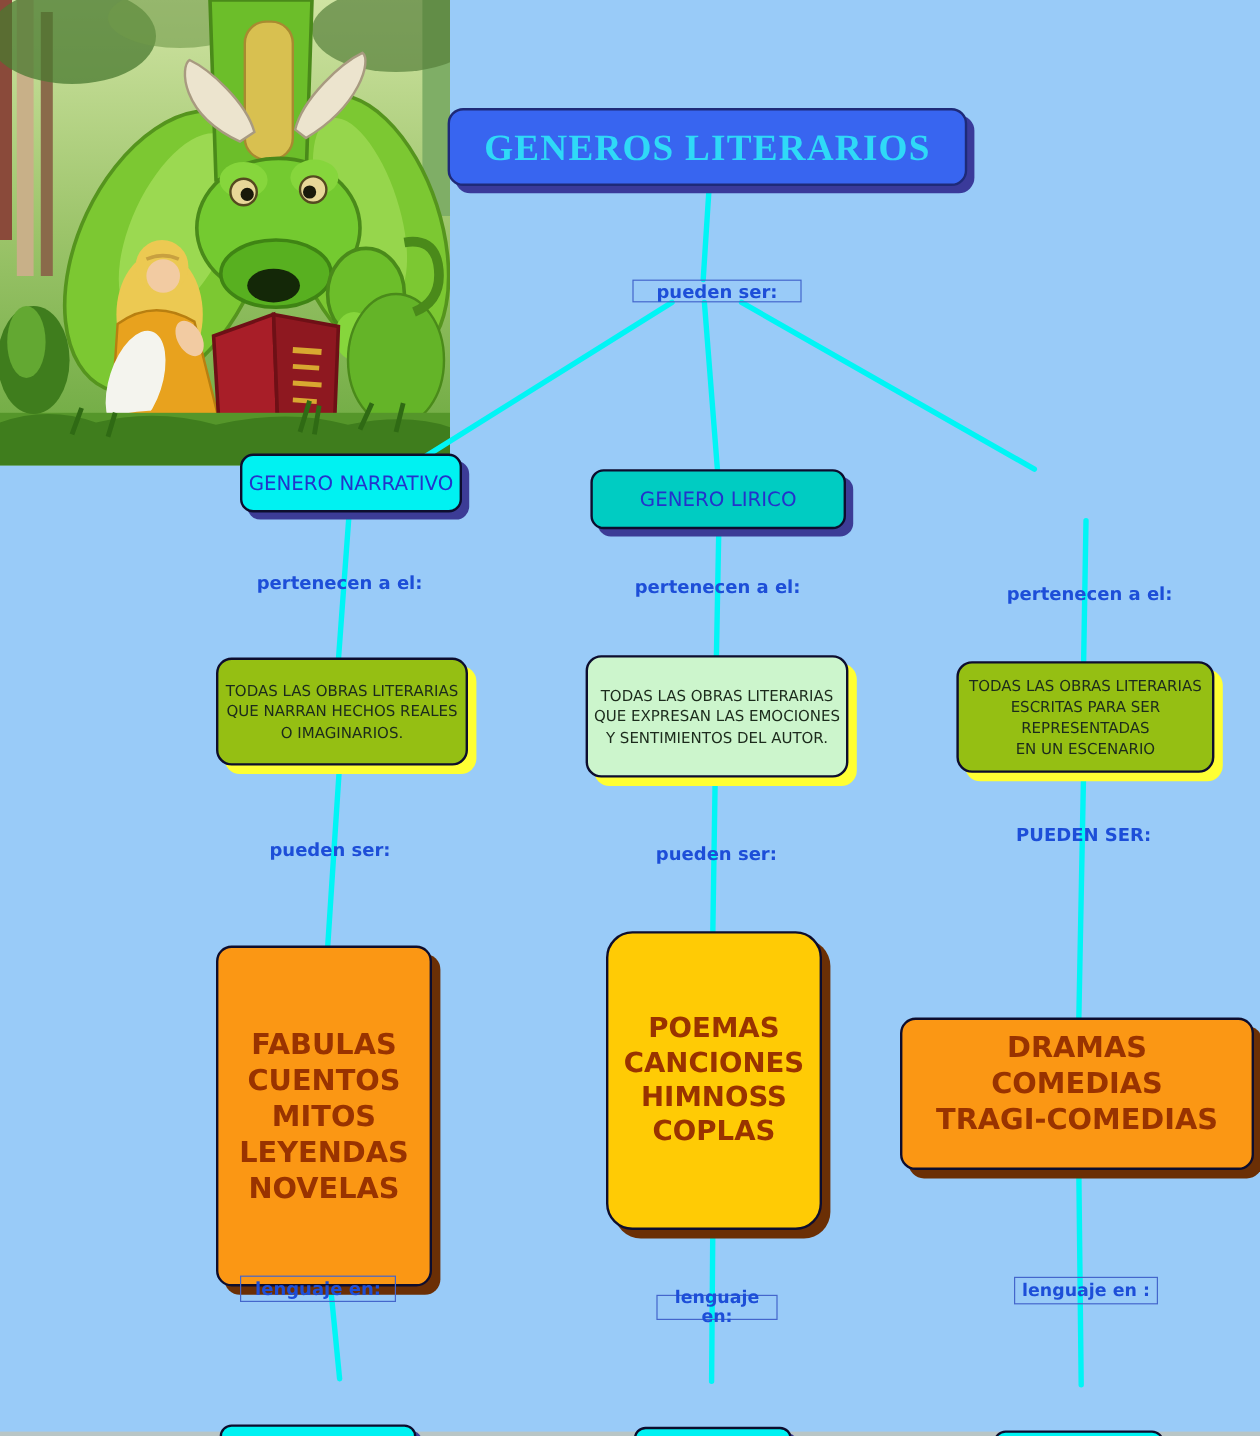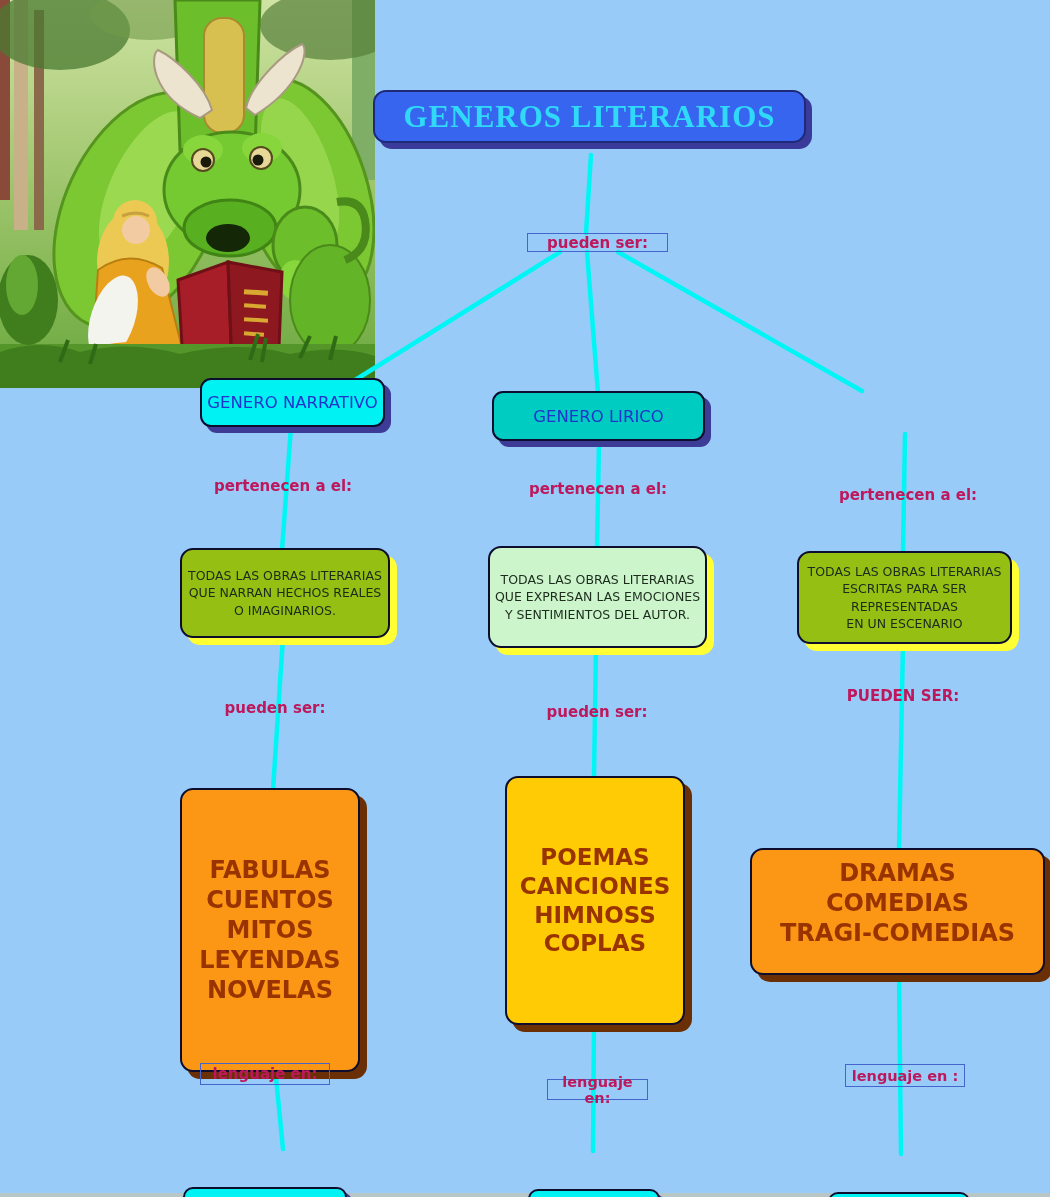--- a/index.html
+++ b/index.html
@@ -4,47 +4,47 @@
 <style>
   html,body{margin:0;padding:0;}
   body{background:#99CBF8;font-family:"DejaVu Sans",sans-serif;}
   #stage{position:relative;width:1050px;height:1197px;background:#99CBF8;overflow:hidden;}
 
   
   .node{position:absolute;box-sizing:border-box;display:flex;align-items:center;justify-content:center;
         text-align:center;border:2px solid #0d0d2e;border-radius:11px;z-index:3;}
   .ml{white-space:pre-line;}
 
-  .title-box{left:373px;top:90px;width:433px;height:53px;background:#3865F0;border:2px solid #1e2a78;
+  .title-box{left:373px;top:90px;width:433px;height:65px;background:#3865F0;border:2px solid #1e2a78;
              border-radius:13px;box-shadow:6px 6px 0 #3a3a9a;}
   .title-box span{font-family:"Liberation Serif",serif;font-weight:bold;font-size:31px;letter-spacing:1px;color:#2FD9F7;}
 
   .genre{background:#00F2F2;box-shadow:6px 6px 0 #3c3c96;color:#2333CB;font-size:16.5px;}
   .genre.narrativo{left:200px;top:378px;width:185px;height:49px;}
   .genre.lirico{left:492px;top:391px;width:213px;height:50px;background:#00CCC2;}
   .genre.dramatico{left:814px;top:388px;width:186px;height:46px;}
 
   .desc{font-size:12.5px;line-height:1.4;color:#1c2b1c;box-shadow:7px 7px 0 #FFFF33;border-radius:13px;}
   .desc.d1{left:180px;top:548px;width:210px;height:90px;background:#95BF13;}
   .desc.d2{left:488px;top:546px;width:219px;height:102px;background:#CCF5CC;}
   .desc.d3{left:797px;top:551px;width:215px;height:93px;background:#95BF13;}
 
   .examples{font-weight:bold;color:#993300;box-shadow:7px 7px 0 #6b2f05;border-radius:13px;line-height:1.25;}
   .examples.e1{left:180px;top:788px;width:180px;height:284px;background:#FB9714;font-size:24px;}
-  .examples.e2{left:505px;top:776px;width:180px;height:249px;background:#FFCB05;font-size:23px;}
+  .examples.e2{left:505px;top:776px;width:180px;height:249px;background:#FFCB05;font-size:23px;border-radius:22px;}
   .examples.e3{left:750px;top:848px;width:295px;height:127px;background:#FB9714;font-size:24px;align-items:flex-start;padding-top:8px;}
 
   .lang{background:#00F2F2;box-shadow:5px 5px 0 #3c3c96;border-radius:10px;
         font-family:"Liberation Serif",serif;font-weight:bold;letter-spacing:1px;color:#6b5e20;margin-top:40px;}
   .lang.prosa{left:183px;top:1147px;width:164px;height:40px;font-size:20px;}
   .lang.verso{left:528px;top:1149px;width:132px;height:41px;font-size:19px;}
   .lang.dialogos{left:828px;top:1152px;width:142px;height:45px;font-size:20px;color:#9a3f1e;letter-spacing:0;}
 
   
-  .tag{position:absolute;z-index:3;color:#be185d;font-weight:bold;font-size:15px;text-align:center;}
+  .tag{position:absolute;z-index:3;color:#1d4ed8;font-weight:bold;font-size:15px;text-align:center;}
   .tag-box{border:1px solid #4466CC;display:flex;align-items:center;justify-content:center;box-sizing:border-box;}
   .t-root{left:527px;top:233px;width:141px;height:19px;}
   .t-b1{left:205px;top:477px;width:156px;}
   .t-b2{left:520px;top:480px;width:156px;}
   .t-b3{left:830px;top:486px;width:156px;}
   .t-c1{left:202px;top:699px;width:146px;}
   .t-c2{left:524px;top:703px;width:146px;}
   .t-c3{left:830px;top:687px;width:146px;}
   .t-l1{left:200px;top:1063px;width:130px;height:22px;}
   .t-l2{left:547px;top:1079px;width:101px;height:21px;font-size:14.5px;}

